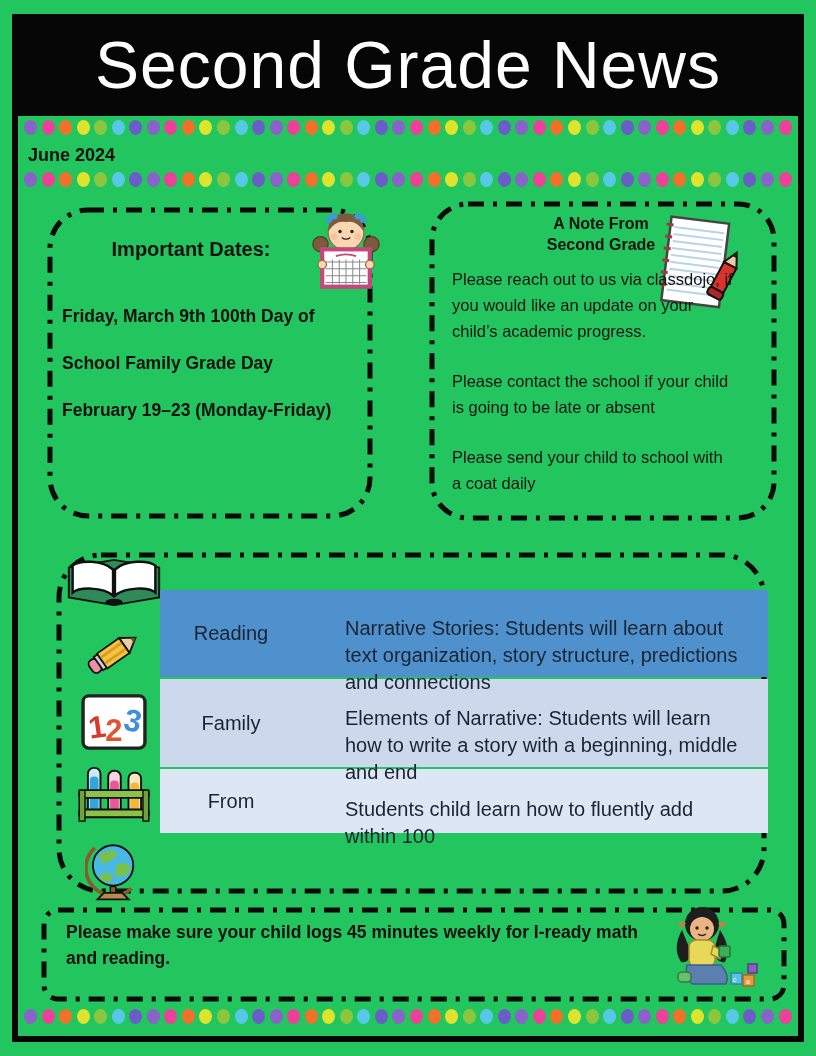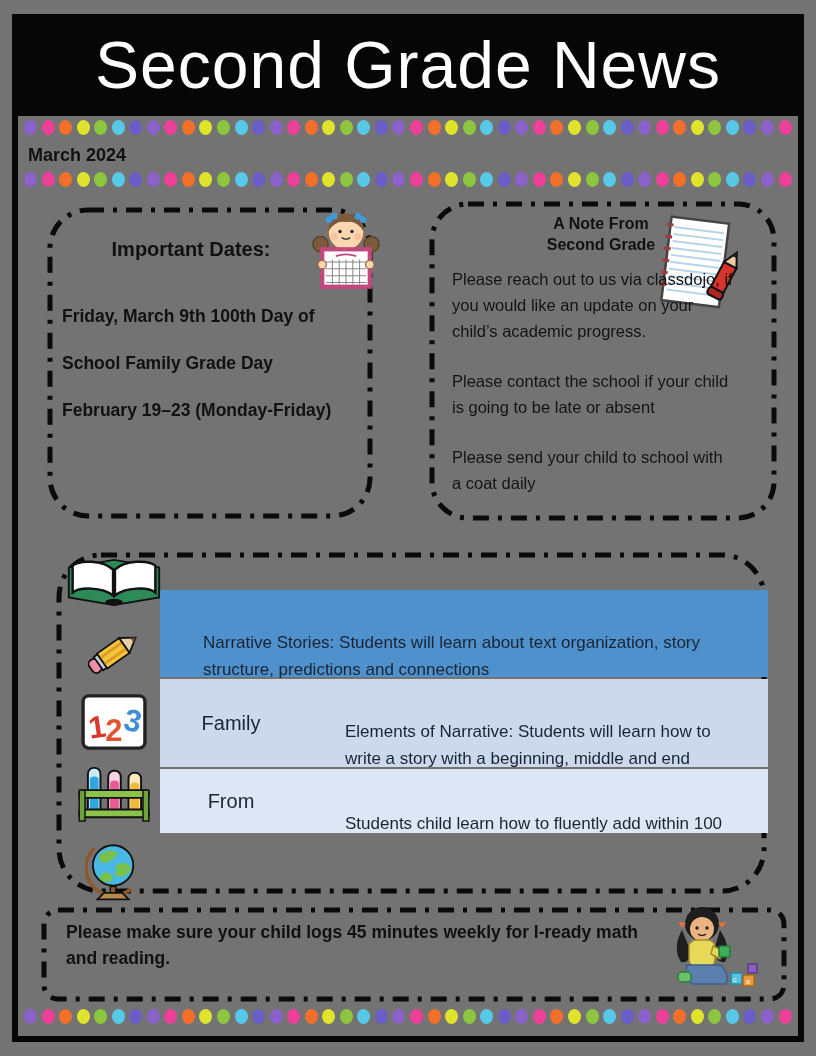--- a/index.html
+++ b/index.html
@@ -1,18 +1,18 @@
 <!DOCTYPE html>
 <html><head>
 <meta charset="utf-8">
 <style>
   * { margin:0; padding:0; box-sizing:border-box; }
   html,body { background:#ffffff; }
   body { font-family:"Liberation Sans", sans-serif; }
-  .page { position:relative; width:816px; height:1056px; background:#737373; overflow:hidden; }
+  .page { position:relative; width:816px; height:1056px; background:#22c55e; overflow:hidden; }
 
   
   .frame { position:absolute; left:12px; top:14px; width:792px; height:1028px;
            border:6px solid #060606; background:transparent; }
   .banner { position:absolute; left:12px; top:14px; width:792px; height:102px;
             background:#060606; display:flex; align-items:center; justify-content:center; }
   .banner .title { color:#ffffff; font-size:66px; font-weight:400; letter-spacing:1px; white-space:nowrap; }
 
   
   .dots-row { position:absolute; left:24px; width:768px; height:16px;
@@ -43,21 +43,21 @@
   .notepad { position:absolute; left:218px; top:14px; }
 
   .curriculum-box { left:55px; top:551px; width:713px; height:344px; }
   .icon-col { position:absolute; left:4px; top:6px; width:110px; display:flex; flex-direction:column;
               align-items:center; gap:10px; }
   .curr-table { position:absolute; left:105px; top:39px; width:608px; }
   .curr-row { display:flex; margin-bottom:2px; }
   .curr-subject { width:142px; display:flex; align-items:center; justify-content:center;
                   font-size:20px; color:#1a2433; }
   .curr-desc { flex:1; padding:6px 27px 6px 43px; display:flex; align-items:center;
-               font-size:17px; line-height:27px; color:#1a2433;margin-top:44px; }
+               font-size:20px; line-height:27px; color:#1a2433;margin-top:44px; }
   .row-reading { height:87px; }
   .row-writing { height:88px; }
   .row-math { height:64px; }
 
   .footer-box { left:40px; top:906px; width:748px; height:97px; }
   .footer-text { position:absolute; left:26px; top:13px; width:600px;
                  font-size:17.5px; font-weight:700; color:#111; line-height:1.5; }
   .blocks-girl { position:absolute; left:618px; top:-4px; }
 </style>
 </head>
@@ -110,21 +110,21 @@
       <span class="dot" style="background: rgb(139, 98, 201);"></span>
       <span class="dot" style="background: rgb(236, 64, 153);"></span>
       <span class="dot" style="background: rgb(242, 112, 42);"></span>
       <span class="dot" style="background: rgb(224, 227, 43);"></span>
       <span class="dot" style="background: rgb(140, 198, 63);"></span>
       <span class="dot" style="background: rgb(88, 200, 232);"></span>
       <span class="dot" style="background: rgb(106, 93, 200);"></span>
       <span class="dot" style="background: rgb(139, 98, 201);"></span>
       <span class="dot" style="background: rgb(236, 64, 153);"></span>
     </div>
-  <div class="month-label">March 2024</div>
+  <div class="month-label">June 2024</div>
   <div class="dots-row dots-top2">
       <span class="dot" style="background: rgb(139, 98, 201);"></span>
       <span class="dot" style="background: rgb(236, 64, 153);"></span>
       <span class="dot" style="background: rgb(242, 112, 42);"></span>
       <span class="dot" style="background: rgb(224, 227, 43);"></span>
       <span class="dot" style="background: rgb(140, 198, 63);"></span>
       <span class="dot" style="background: rgb(88, 200, 232);"></span>
       <span class="dot" style="background: rgb(106, 93, 200);"></span>
       <span class="dot" style="background: rgb(139, 98, 201);"></span>
       <span class="dot" style="background: rgb(236, 64, 153);"></span>
@@ -314,20 +314,21 @@
           <path d="M34 30 Q46 25 50 35 Q43 46 32 42 Z" fill="#79c14d"></path>
           <path d="M19 39 Q28 37 30 47 Q22 52 15 45 Z" fill="#79c14d"></path>
           <rect x="27" y="54" width="6" height="8" fill="#8a5a2b" stroke="#111" stroke-width="1.5"></rect>
           <path d="M13 68 L47 68 L40 61 L20 61 Z" fill="#b98a4e" stroke="#111" stroke-width="2"></path>
         </svg>
       </span>
     </div>
 
     <div class="curr-table">
       <div class="curr-row row-reading" style="background: rgb(79, 145, 205);">
+        <div class="curr-subject">Reading</div>
         <div class="curr-desc">Narrative Stories: Students will learn about text organization, story structure, predictions and connections</div>
       </div>
       <div class="curr-row row-writing" style="background: rgb(204, 217, 237);">
         <div class="curr-subject">Family</div>
         <div class="curr-desc">Elements of Narrative: Students will learn how to write a story with a beginning, middle and end</div>
       </div>
       <div class="curr-row row-math" style="background: rgb(220, 230, 244);">
         <div class="curr-subject">From</div>
         <div class="curr-desc">Students child learn how to fluently add within 100</div>
       </div>

